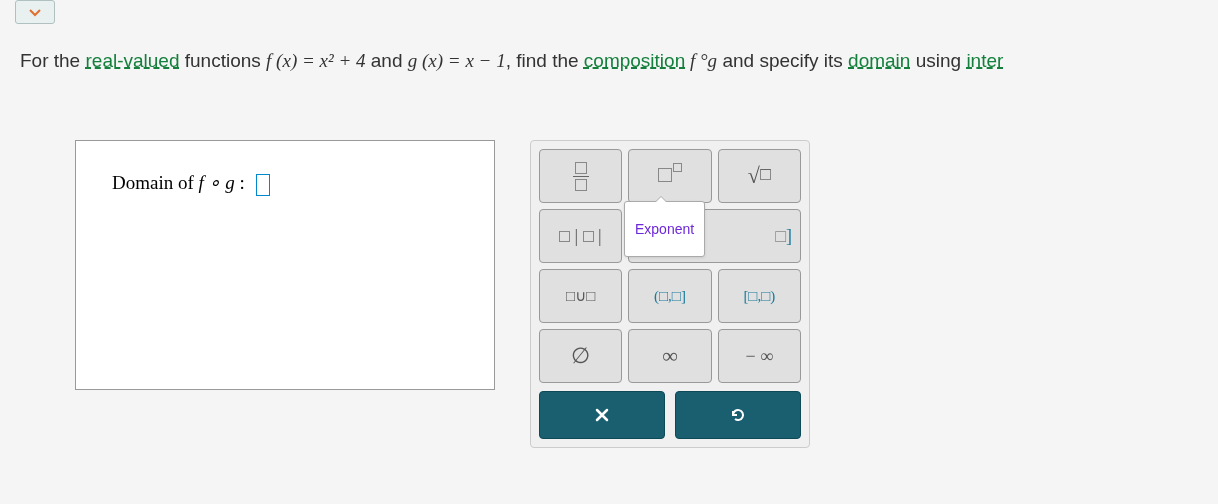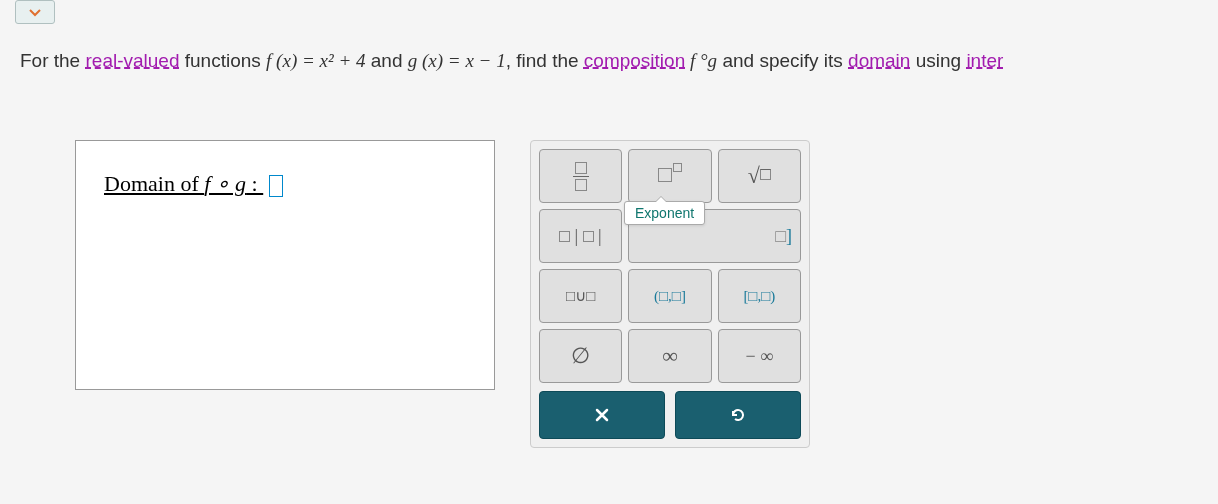--- a/index.html
+++ b/index.html
@@ -33,21 +33,21 @@
       right: 10px;
       font-size: 19px;
       color: #333;
       font-family: Arial, sans-serif;
     }
     .math-inline {
       font-family: 'Times New Roman', serif;
       font-style: italic;
     }
     .link-text {
-      color: #a21caf;
+      color: #15803d;
       text-decoration: underline;
       text-decoration-style: dashed;
       cursor: pointer;
     }
     .answer-box {
       position: absolute;
       top: 140px;
       left: 75px;
       width: 420px;
       height: 250px;
@@ -57,23 +57,22 @@
     }
     .answer-line1 {
       font-family: 'Times New Roman', serif;
       font-size: 20px;
       font-style: italic;
       margin-bottom: 80px;
       margin-left: 20px;
     }
     .answer-line2 {
       font-family: 'Times New Roman', serif;
-      font-size: 22px;
-      margin-left: 8px;
-      text-decoration: underline;
+      font-size: 19px;
+      margin-left: 16px;
     }
     .input-placeholder {
       display: inline-block;
       width: 14px;
       height: 22px;
       border: 1px solid #0088cc;
       vertical-align: middle;
       margin-left: 6px;
       cursor: text;
     }
@@ -124,24 +123,24 @@
       justify-content: center;
       cursor: pointer;
       color: #fff;
       font-size: 20px;
     }
     .tooltip {
       position: absolute;
       background: #fff;
       border: 1px solid #aaa;
       border-radius: 3px;
-      padding: 3px 10px;
+      padding: 19px 10px;
       font-family: Arial, sans-serif;
       font-size: 14px;
-      color: #0f766e;
+      color: #6d28d9;
       top: -8px;
       left: 85px;
       white-space: nowrap;
       z-index: 10;
       box-shadow: 0 1px 3px rgba(0,0,0,0.1);
     }
     .tooltip::before {
       content: '';
       position: absolute;
       top: -6px;

